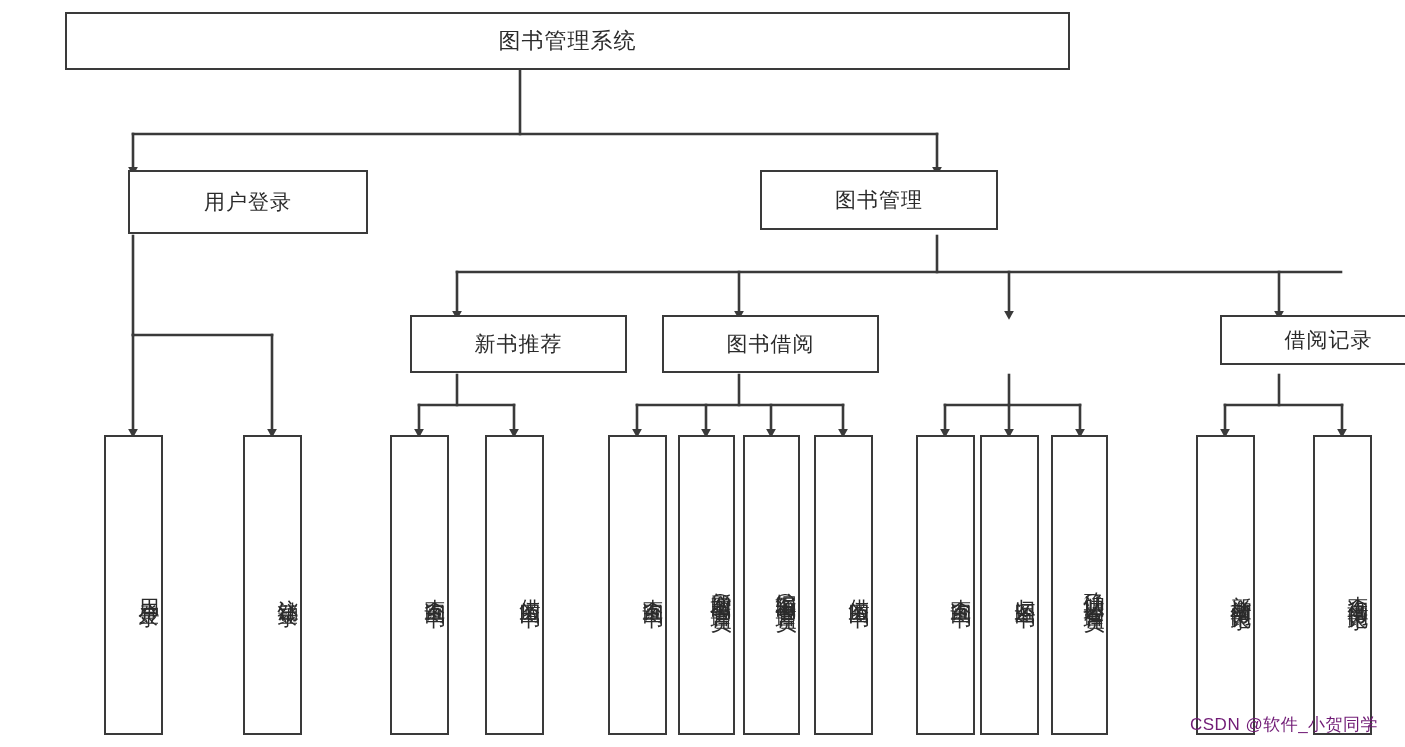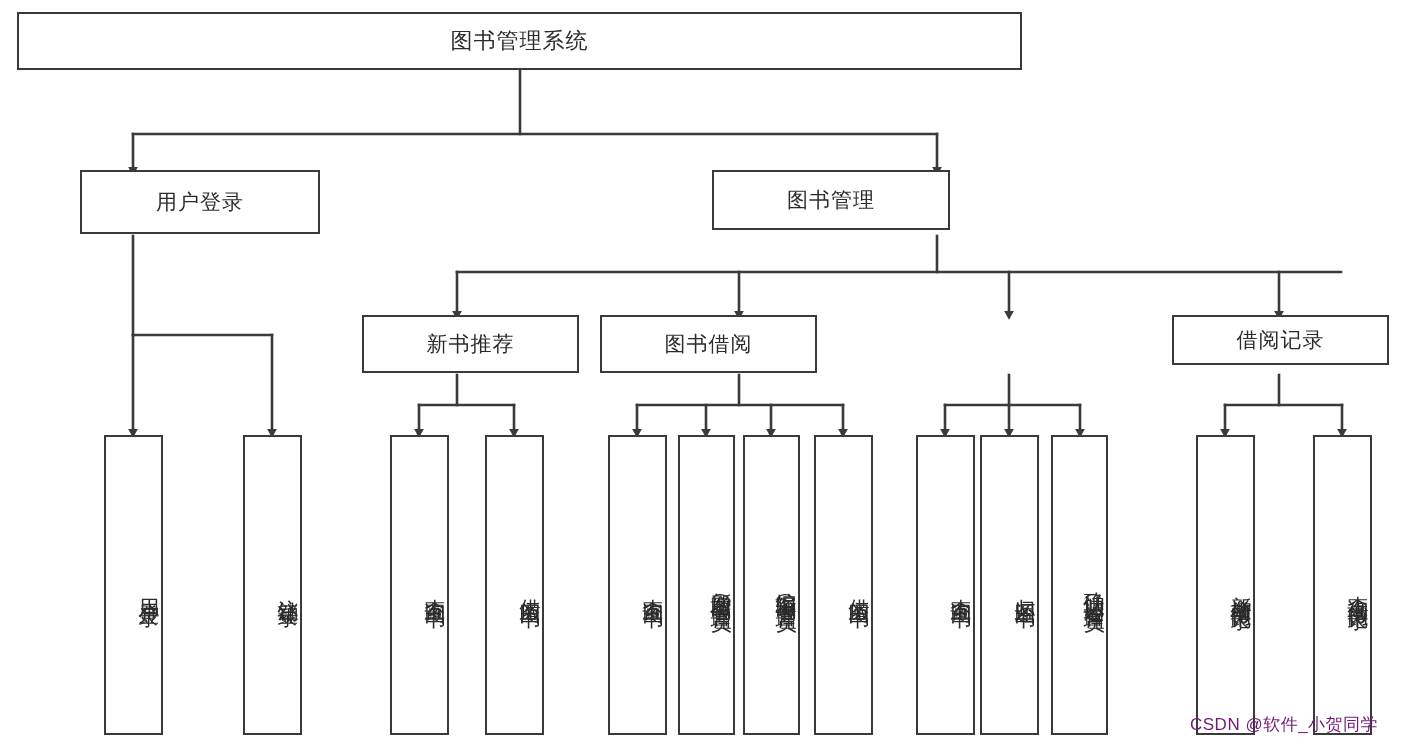--- a/index.html
+++ b/index.html
@@ -33,20 +33,21 @@
     background: #ffffff;
     display: flex;
     align-items: center;
     justify-content: center;
     color: #2b2b2b;
     line-height: 1.15;
   }
   .node.horiz {
     font-size: 21px;
     letter-spacing: 1px;
+    margin-left: 48px;
   }
   .node.root {
     font-size: 22px;
   }
   .node.vert {
     writing-mode: vertical-rl;
     text-orientation: upright;
     font-size: 21px;
     letter-spacing: 3px;
     align-items: flex-start;
@@ -129,21 +130,21 @@
   <div class="node horiz" style="left:80px; top:170px; width:240px; height:64px;">
     <span>用户登录</span>
   </div>
   <div class="node horiz" style="left:712px; top:170px; width:238px; height:60px;">
     <span>图书管理</span>
   </div>
 
   <div class="node horiz" style="left:362px; top:315px; width:217px; height:58px;">
     <span>新书推荐</span>
   </div>
-  <div class="node horiz" style="left:600px; top:315px; width:217px; height:58px;">
+  <div class="node horiz" style="left:614px; top:315px; width:217px; height:58px;">
     <span>图书借阅</span>
   </div>
   <div class="node horiz" style="left:1172px; top:315px; width:217px; height:50px;">
     <span>借阅记录</span>
   </div>
 
   <div class="node vert" style="left:104px; top:435px; width:59px; height:300px;">
     <span class="vlabel">用户登录</span>
   </div>
   <div class="node vert" style="left:243px; top:435px; width:59px; height:300px;">

